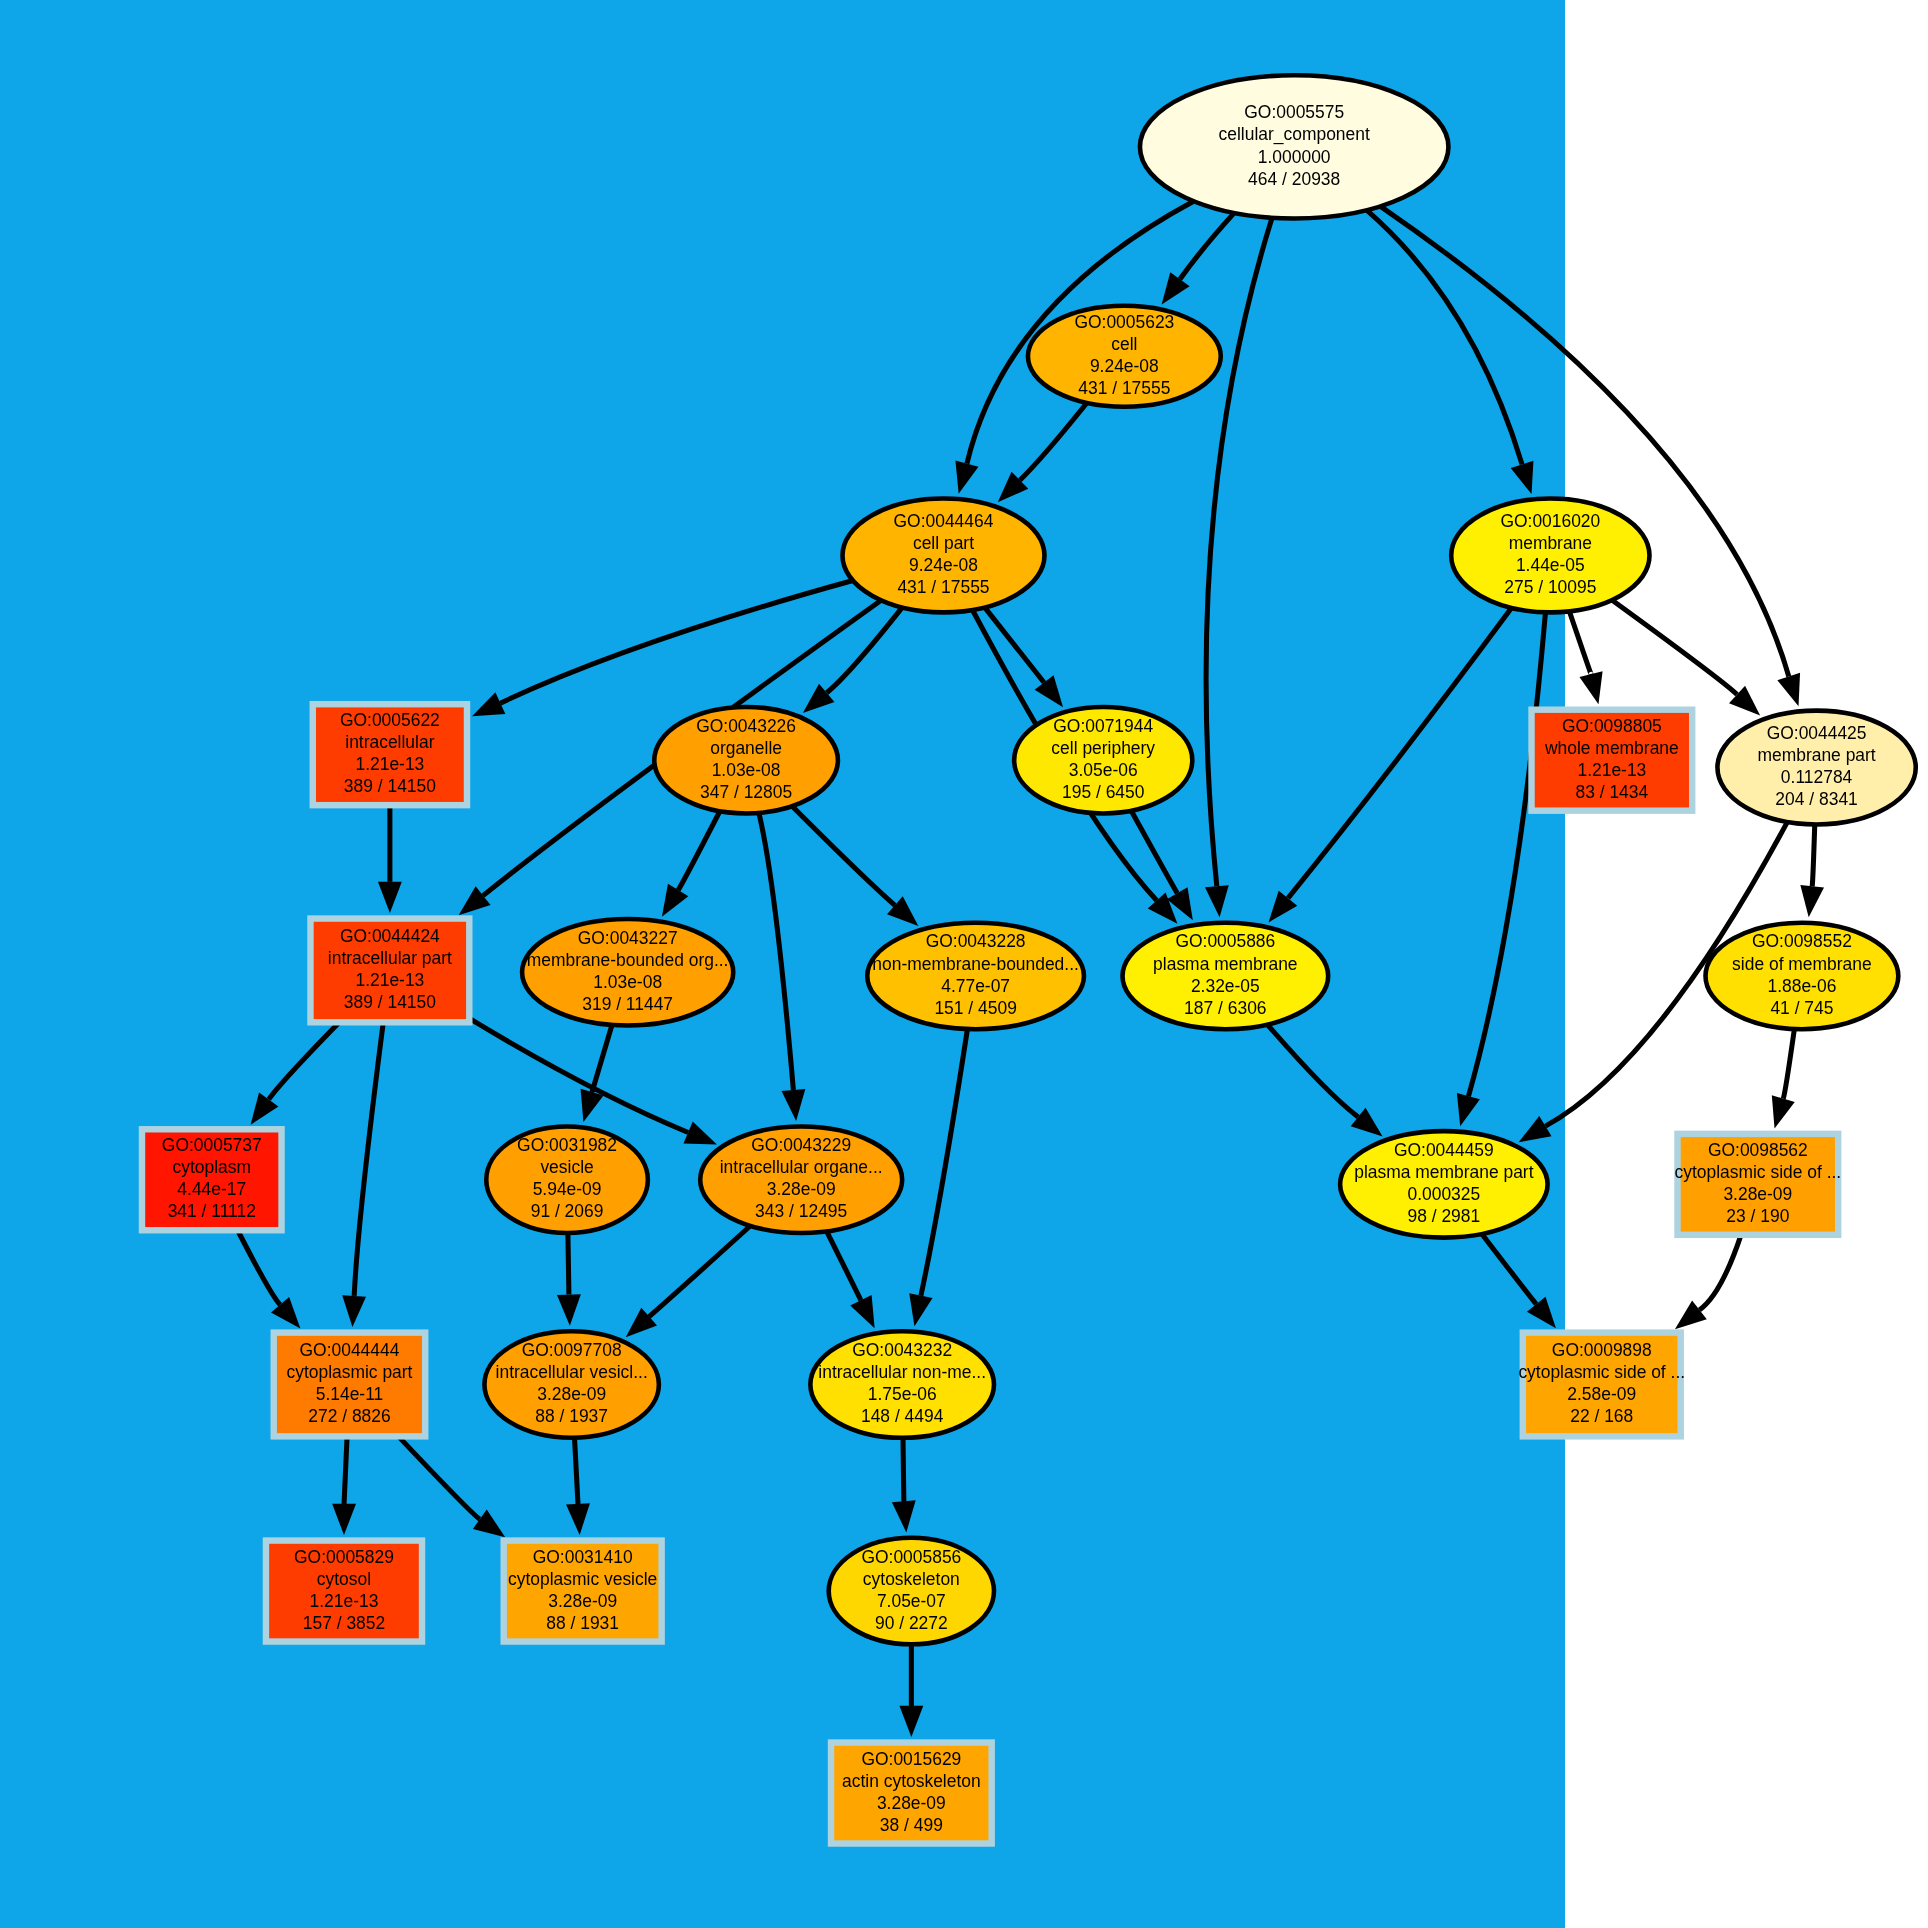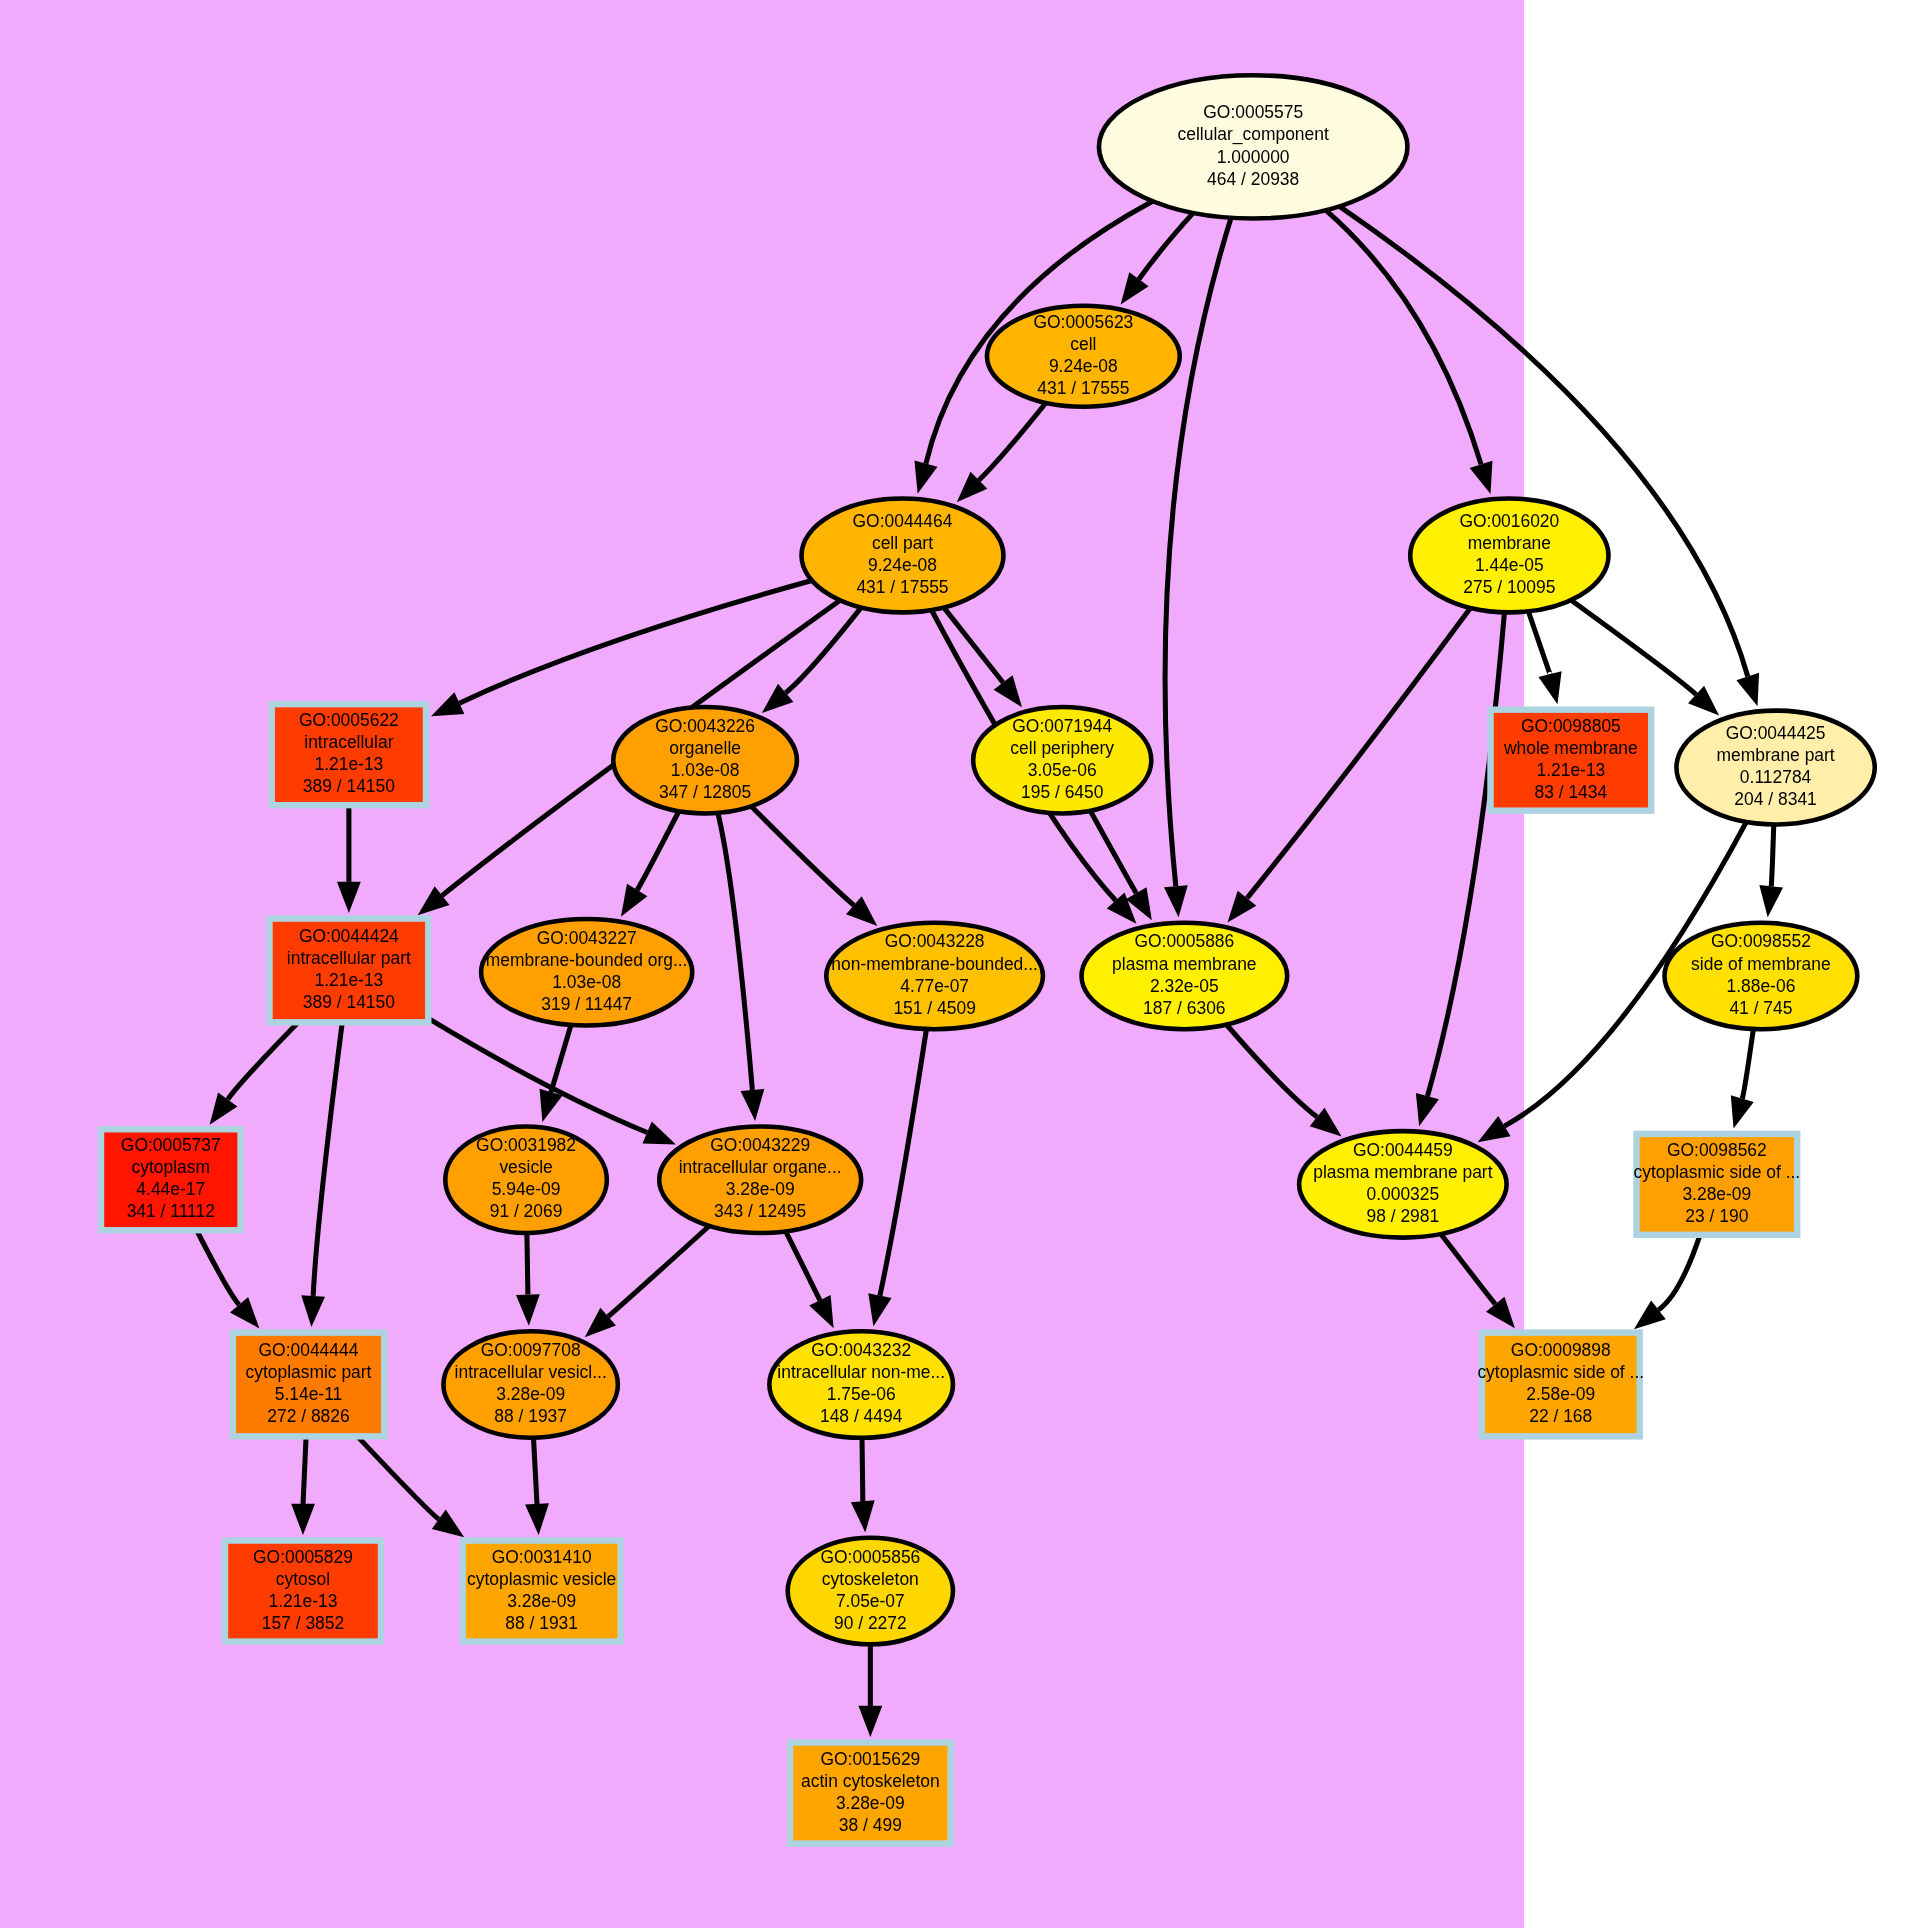--- a/index.html
+++ b/index.html
@@ -4,22 +4,23 @@
 <style>
   html, body {
     margin: 0;
     padding: 0;
     background: #ffffff;
   }
   #canvas-wrap {
     position: relative;
     width: 1524px;
     height: 1928px;
-    background: #f0abfc;
+    background: #0ea5e9;
     font-family: "Liberation Sans", sans-serif;
+    padding-left: 41px;
   }
   svg#dag {
     display: block;
     width: 1928px;
     height: 1928px;
   }
   .node-shape {
     stroke: #000000;
     stroke-width: 5;
   }

